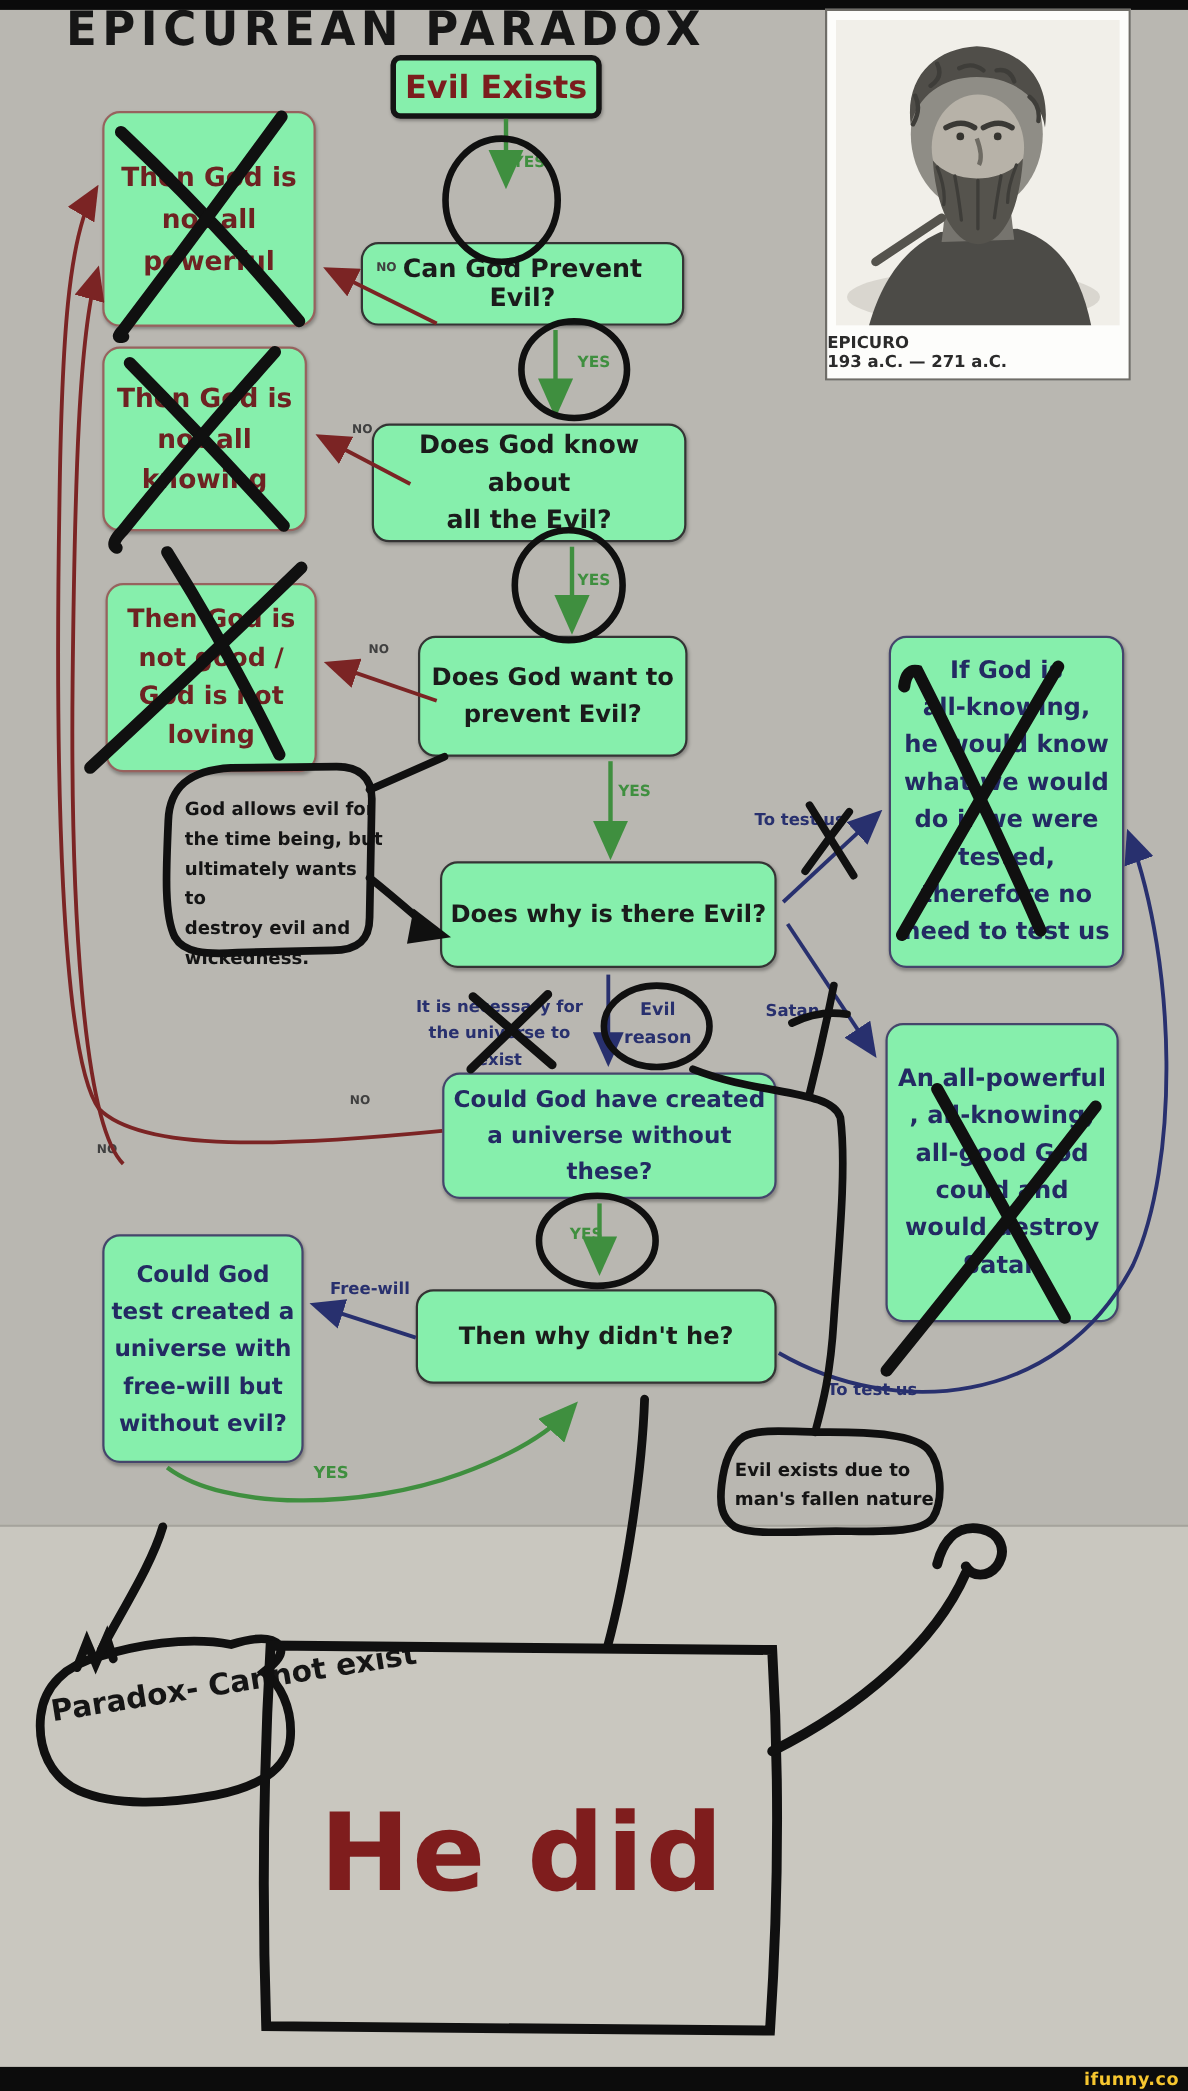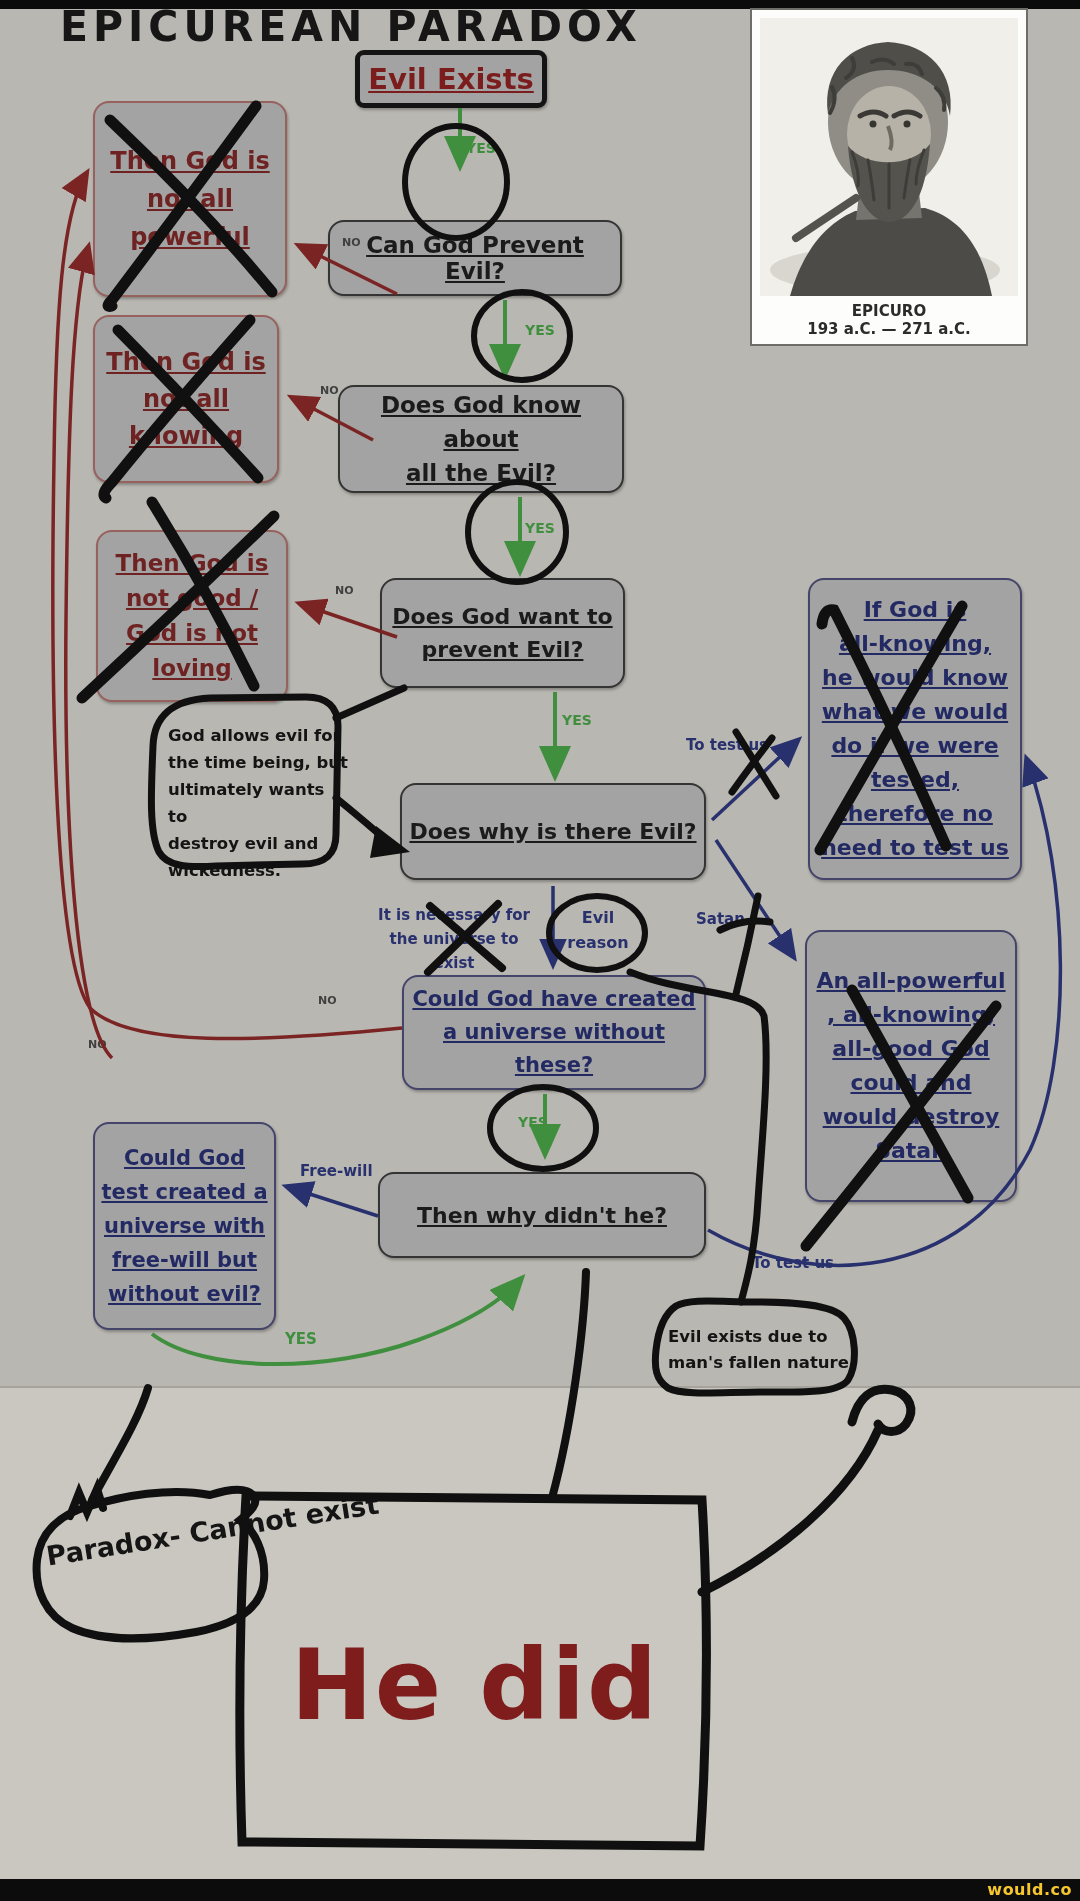--- a/index.html
+++ b/index.html
@@ -3,38 +3,38 @@
 <meta charset="utf-8">
 <style>
   html,body{margin:0;padding:0;background:#888;}
   #canvas{position:relative;width:1080px;height:1901px;overflow:hidden;
     font-family:"DejaVu Sans","Liberation Sans",sans-serif;background:#b9b7b1;}
   #bottom-zone{position:absolute;left:0;top:1386px;width:1080px;height:493px;
     background:#c9c7bf;border-top:2px solid #a5a39c;}
   #top-bar{position:absolute;left:0;top:0;width:1080px;height:9px;background:#0b0b0b;}
   #title{position:absolute;left:60px;top:2px;font-size:41px;font-weight:bold;
     letter-spacing:5px;color:#161616;transform:scaleY(1.05);white-space:nowrap;}
-  .box{position:absolute;background:#a3a3a3;border:2px solid #343434;border-radius:16px;
+  .box{position:absolute;background:#86efac;border:2px solid #343434;border-radius:16px;
     display:flex;align-items:center;justify-content:center;text-align:center;
     white-space:pre-line;font-weight:bold;box-sizing:border-box;color:#1b1b1b;
-    box-shadow:1px 2px 3px rgba(0,0,0,.28);z-index:2;padding:4px;text-decoration:underline;}
+    box-shadow:1px 2px 3px rgba(0,0,0,.28);z-index:2;padding:4px;}
   .red-box{border-color:#97625e;color:#6e2222;}
   .navy-box{border-color:#45456b;color:#232a63;}
   .lbl{position:absolute;font-weight:bold;z-index:3;white-space:pre-line;}
   .yes{color:#3f8f3f;font-size:14px;}
   .no{color:#404040;font-size:11px;}
   .navy-lbl{color:#28306e;font-size:15px;}
   .blobtext{position:absolute;font-weight:bold;color:#141414;white-space:pre-line;z-index:3;}
   #he-did{position:absolute;left:290px;top:1628px;width:370px;text-align:center;
     font-size:98px;font-weight:bold;color:#7f1d1d;z-index:3;letter-spacing:2px;}
   #paradox{position:absolute;left:44px;top:1540px;font-size:27px;font-weight:bold;
     color:#151515;transform:rotate(-9deg);transform-origin:left top;line-height:34px;z-index:3;}
   #portrait{position:absolute;left:750px;top:8px;width:278px;height:338px;background:#fdfdfb;
     border:2px solid #6f6d68;box-sizing:border-box;z-index:2;}
-  #portrait .cap{width:100%;text-align:center;font-weight:bold;color:#2b2b2b;}
+  #portrait .cap{width:100%;font-weight:bold;color:#2b2b2b;}
   #wm-bar{position:absolute;left:0;top:1879px;width:1080px;height:22px;background:#0c0c0c;z-index:4;}
   #wm-bar span{position:absolute;right:8px;top:1px;color:#f6c62f;font-weight:bold;
     font-size:16px;letter-spacing:.5px;}
   svg.overlay{position:absolute;left:0;top:0;z-index:5;pointer-events:none;}
 </style>
 </head>
 <body>
 
 <div id="canvas">
   <div id="bottom-zone"></div>
@@ -144,21 +144,21 @@
   <div class="lbl navy-lbl" style="left:368px;top:903px;width:172px;text-align:center;line-height:24px">It is necessary for
 the universe to exist</div>
   <div class="lbl navy-lbl" style="left:560px;top:905px;width:76px;text-align:center;font-size:16px;line-height:25px">Evil
 reason</div>
 
   <div id="paradox">Paradox- Cannot
 exist</div>
   <div id="he-did">He did</div>
 
   <div id="wm-bar">
-    <span>would.co</span>
+    <span>ifunny.co</span>
   </div>
 
   <svg class="overlay" width="1080" height="1901" viewBox="0 0 1080 1901">
     <defs>
       <marker id="ar-red" markerWidth="9" markerHeight="8" refX="7" refY="4" orient="auto">
         <path d="M0,0 L9,4 L0,8 Z" fill="#7b2424"></path>
         </marker>
       <marker id="ar-green" markerWidth="9" markerHeight="8" refX="7" refY="4" orient="auto">
         <path d="M0,0 L9,4 L0,8 Z" fill="#3f8f3f"></path>
         </marker>

